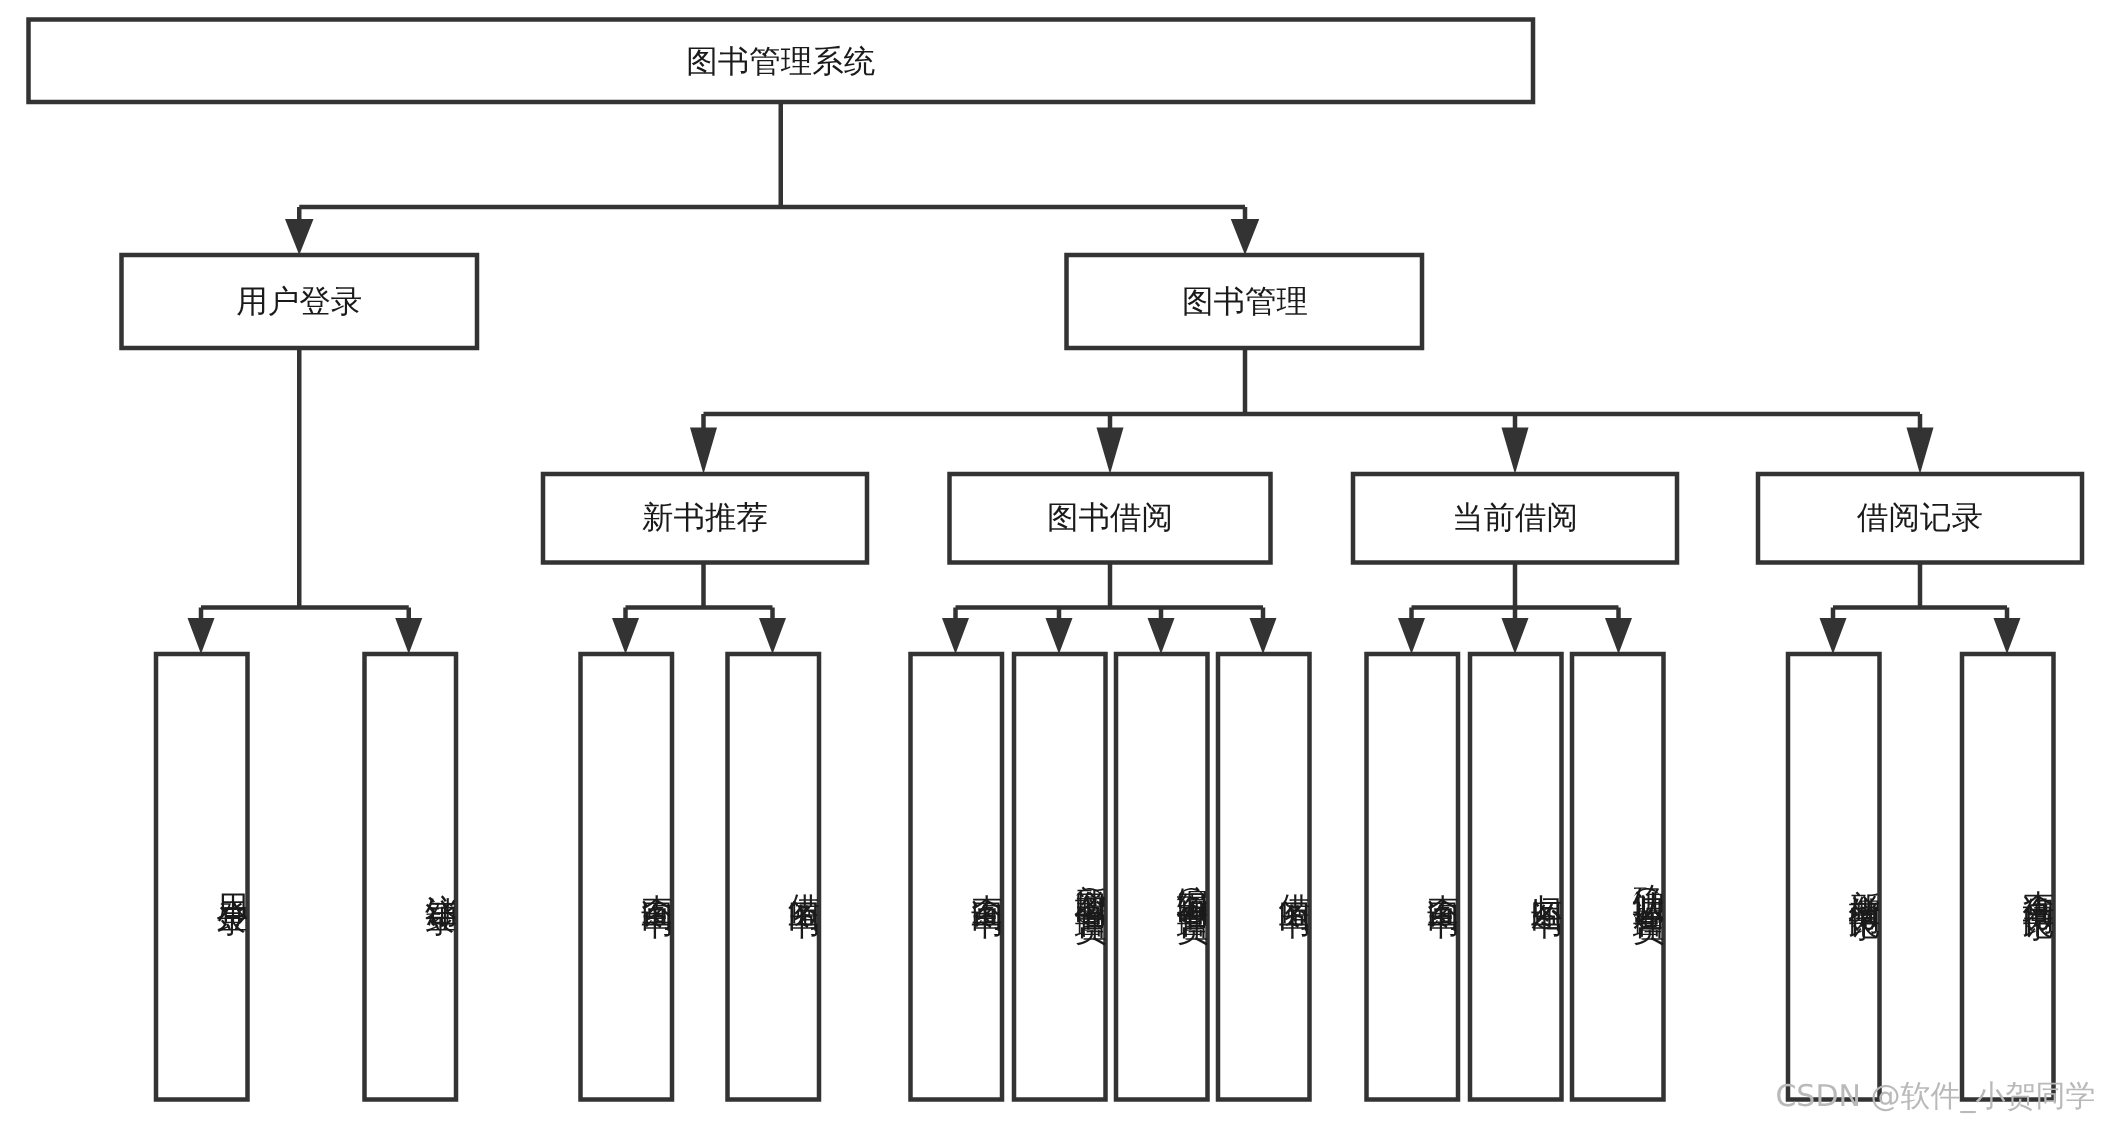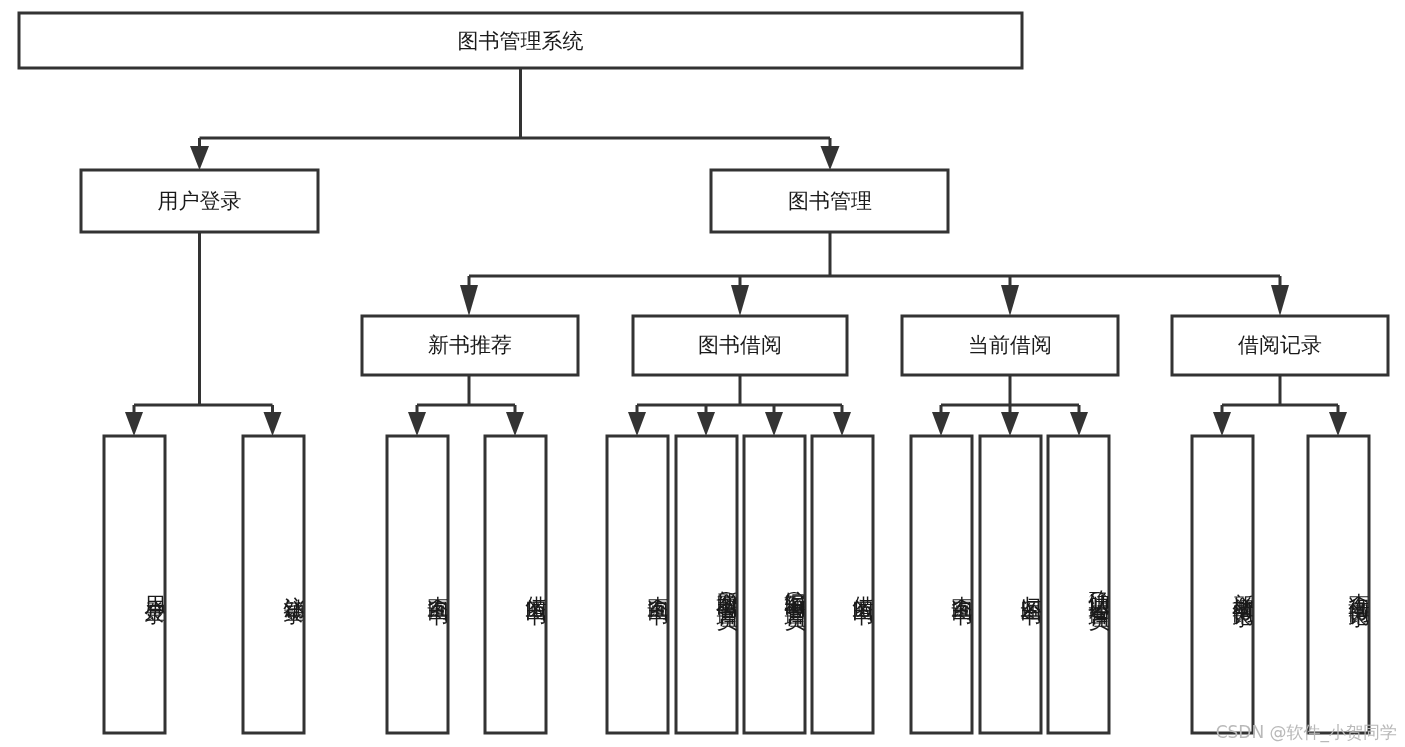--- a/index.html
+++ b/index.html
@@ -61,21 +61,21 @@
     white-space: nowrap;
     pointer-events: none;
     display: flex;
     justify-content: center;
   }
   .watermark {
     position: absolute;
     right: 8px;
     bottom: 3px;
     font-family: "DejaVu Sans", "Liberation Sans", sans-serif;
-    font-size: 17px;
+    font-size: 20px;
     color: #b9b9b9;
     white-space: nowrap;
     text-align: right;
   }
 </style>
 </head>
 <body>
 
 <div id="diagram-root">
 

